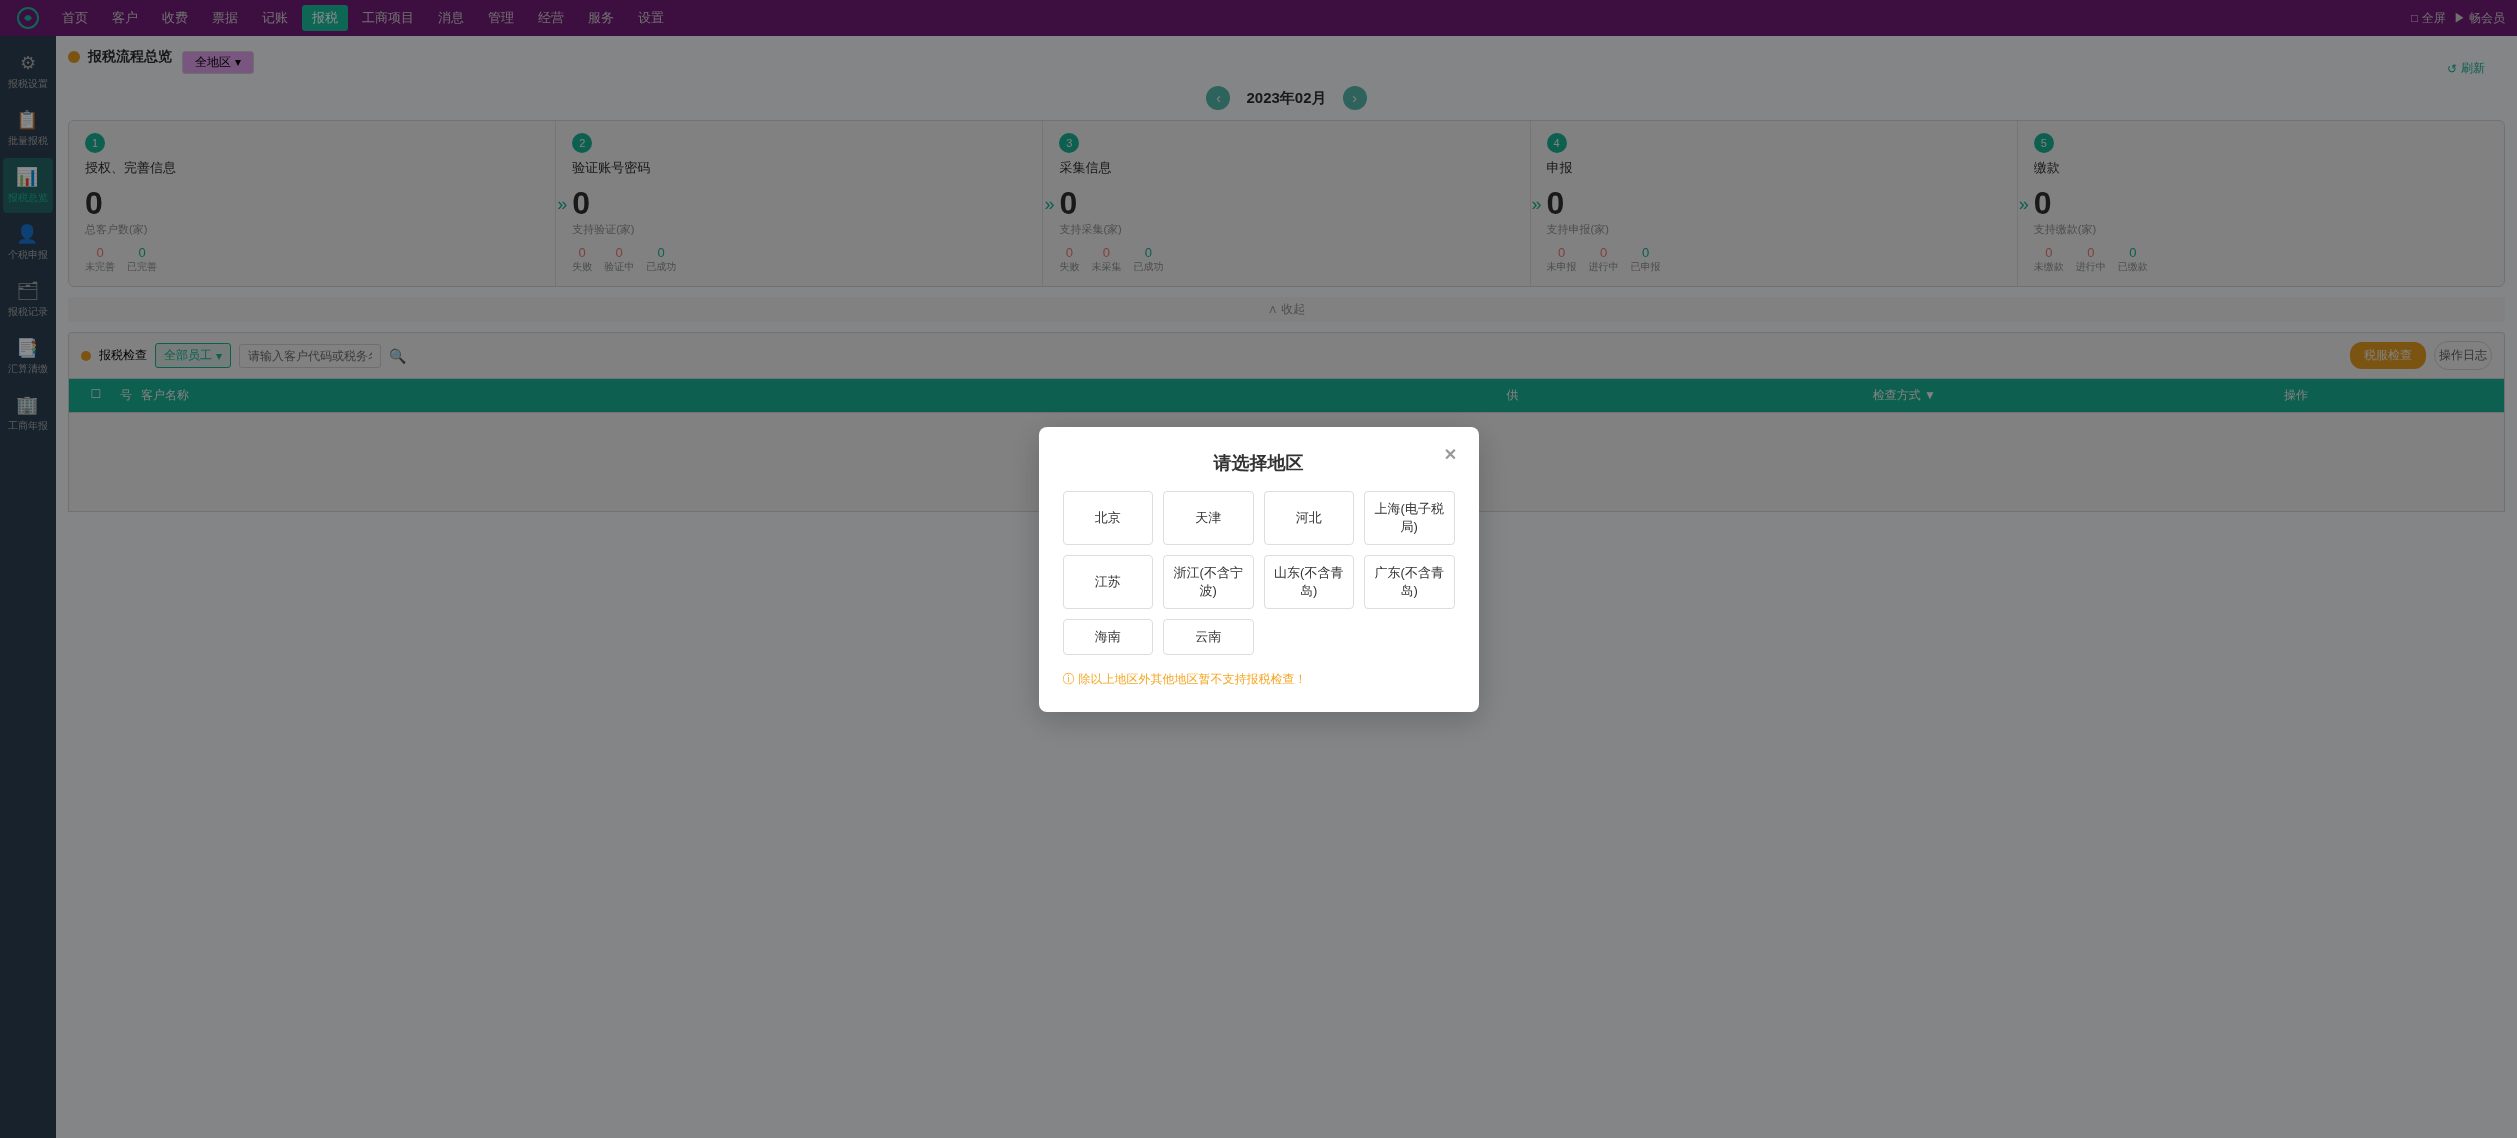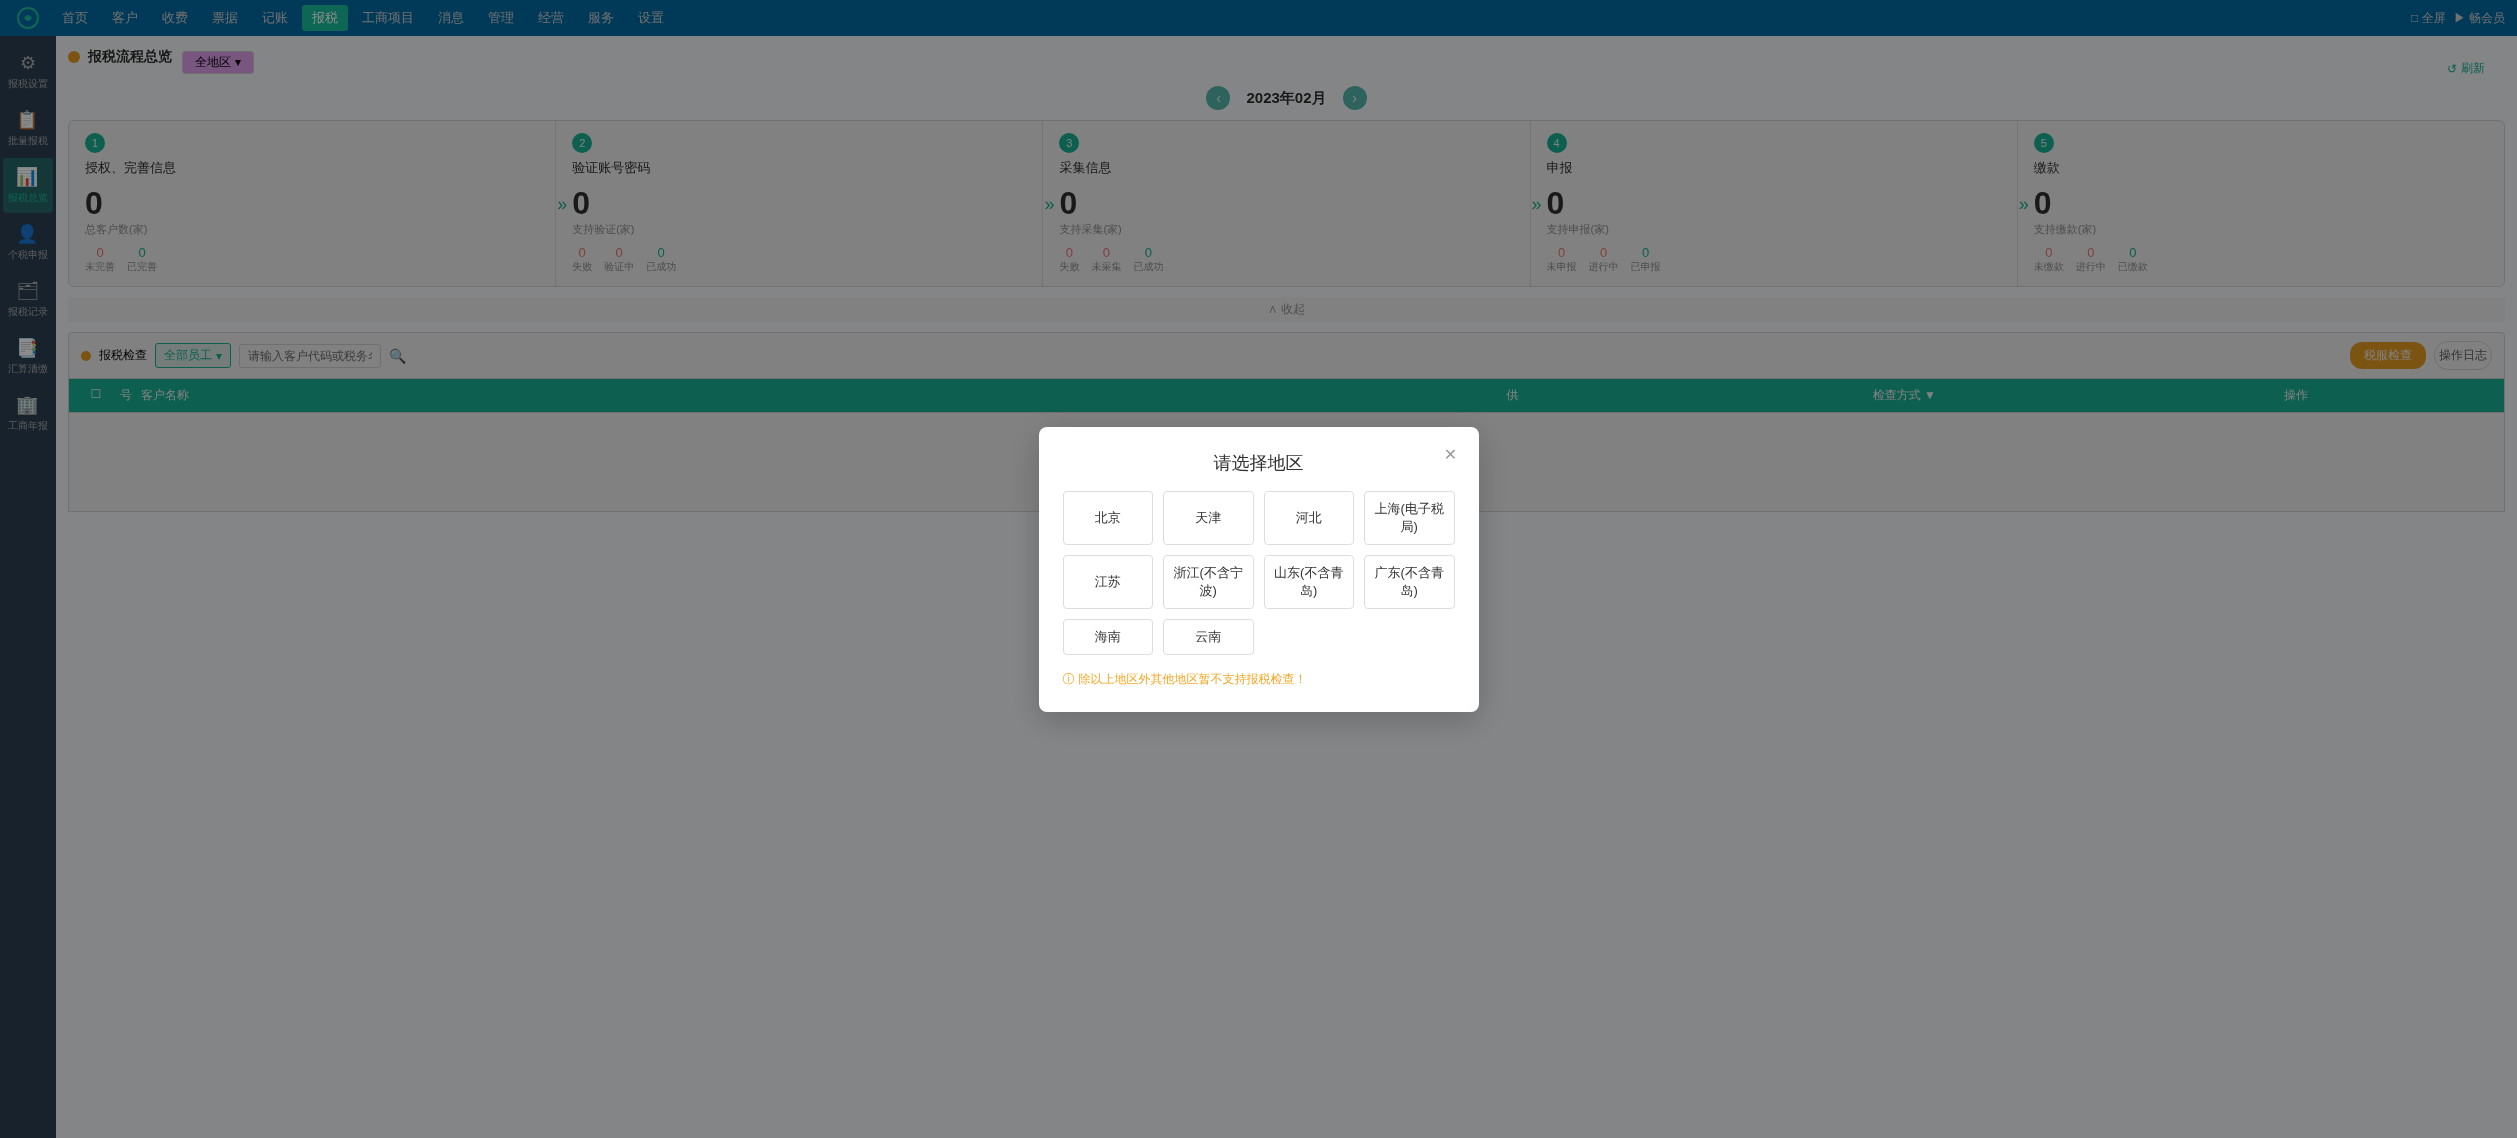--- a/index.html
+++ b/index.html
@@ -1,21 +1,21 @@
 <!DOCTYPE html>
 <html><head>
   <meta charset="utf-8">
   <style>
     * { box-sizing: border-box; margin: 0; padding: 0; }
     body { font-family: "Microsoft YaHei", "PingFang SC", sans-serif; font-size: 12px; background: #f0f2f5; overflow: hidden; }
 
     
     .top-nav {
       height: 36px;
-      background: #0369a1;
+      background: #701a75;
       display: flex;
       align-items: center;
       padding: 0 12px;
       color: #ccc;
       font-size: 13px;
     }
     .top-nav .logo {
       width: 32px; height: 32px;
       background: transparent;
       display: flex; align-items: center; justify-content: center;
@@ -240,21 +240,21 @@
       padding: 0;
       box-shadow: 0 8px 32px rgba(0,0,0,0.2);
       position: relative;
     }
     .modal-header {
       display: flex;
       align-items: center;
       justify-content: center;
       padding: 24px 24px 16px;
       font-size: 18px;
-      font-weight: normal;
+      font-weight: bold;
       color: #333;
       position: relative;
     }
     .modal-close {
       position: absolute; right: 16px; top: 16px;
       width: 24px; height: 24px;
       display: flex; align-items: center; justify-content: center;
       cursor: pointer;
       color: #999;
       font-size: 16px;

